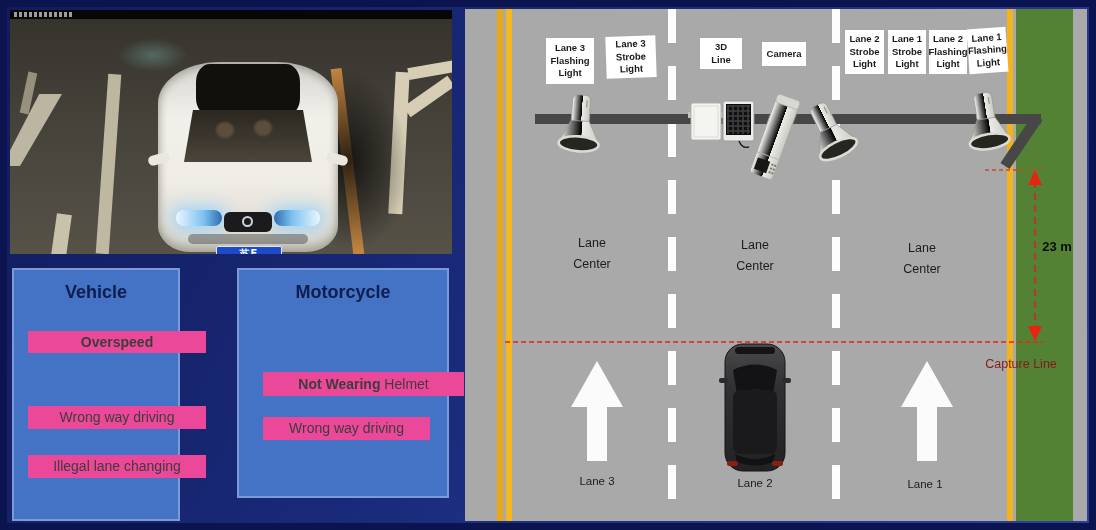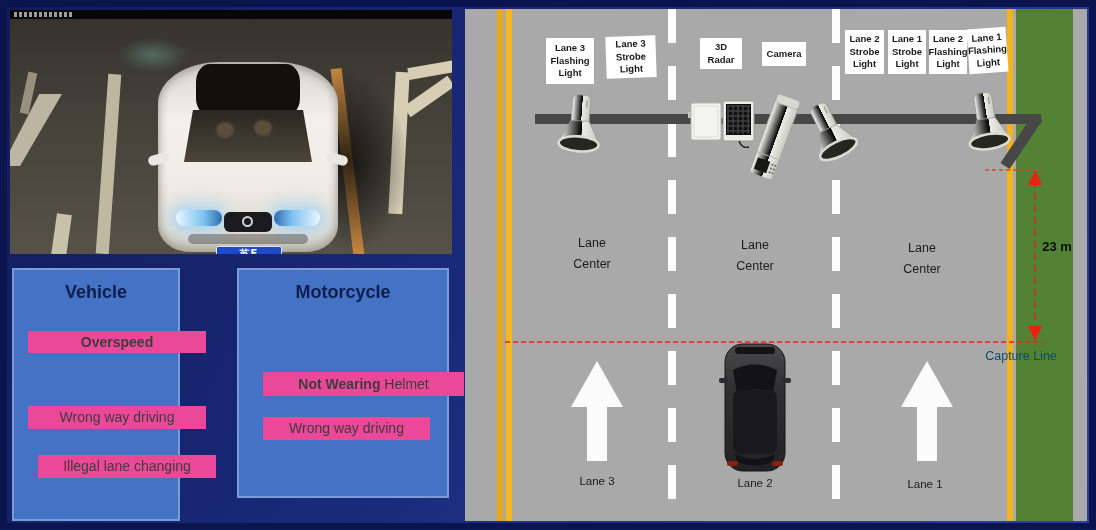--- a/index.html
+++ b/index.html
@@ -64,21 +64,21 @@
   .yellowR{left:542px;width:6px;background:#f3b31c;}
   .green{left:551px;width:57px;background:#548235;}
   .dsvg{position:absolute;left:0;top:0;z-index:3;}
   .eqlabel{position:absolute;background:#fff;color:#1a1a1a;font-size:9.5px;line-height:1.32;font-weight:600;
     display:flex;align-items:center;justify-content:center;text-align:center;white-space:pre-line;z-index:5;
     padding:2px 1px;}
   .dtext{position:absolute;color:#1c1c1c;z-index:5;text-align:center;}
   .lane-center{font-size:12.5px;line-height:21px;white-space:pre-line;width:70px;}
   .lane-label{font-size:11.5px;width:60px;}
   .distance{font-size:13px;color:#0d0d0d;font-weight:500;width:40px;}
-  .capture{font-size:12.5px;color:#0c4a6e;width:96px;}
+  .capture{font-size:12.5px;color:#7f1d1d;width:96px;margin-top:8px;}
 </style>
 </head>
 <body>
 
 <div class="stage">
 
   <div class="photo">
     <div class="glow"></div>
     <div class="pm" style="left:-8px;top:84px;width:60px;height:72px;background:#d9d2bb;opacity:.8;clip-path:polygon(62% 0,100% 0,30% 100%,0 100%);"></div>
     <div class="pm" style="left:14px;top:62px;width:9px;height:42px;background:#bdb49c;opacity:.7;transform:rotate(12deg);"></div>
@@ -106,21 +106,21 @@
     </div>
     <div class="osd">
       <span class="osd-smudge"></span>
     </div>
   </div>
 
   <div class="panel vehicle">
     <div class="panel-title">Vehicle</div>
     <div class="vbtn bold" style="left:14px;top:61px;width:178px;height:22px;">Overspeed</div>
     <div class="vbtn" style="left:14px;top:136px;width:178px;height:23px;">Wrong way driving</div>
-    <div class="vbtn" style="left:24px;top:185px;width:178px;height:23px;">Illegal lane changing</div>
+    <div class="vbtn" style="left:14px;top:185px;width:178px;height:23px;">Illegal lane changing</div>
   </div>
 
   <div class="panel moto">
     <div class="panel-title">Motorcycle</div>
     <div class="vbtn" style="left:24px;top:102px;width:201px;height:24px;line-height:24px;"><span class="b">Not Wearing</span><span> Helmet</span></div>
     <div class="vbtn" style="left:24px;top:147px;width:167px;height:23px;">Wrong way driving</div>
   </div>
 
   <div class="diagram">
     <div class="vline yellow1"></div>
@@ -212,21 +212,21 @@
       </g>
     </svg>
 
     <div class="eqlabel" style="left:81px;top:29px;width:48px;height:46px;">Lane 3
 Flashing
 Light</div>
     <div class="eqlabel" style="left:141px;top:27px;width:50px;height:42px;transform:rotate(-2deg);">Lane 3
 Strobe
 Light</div>
     <div class="eqlabel" style="left:235px;top:29px;width:42px;height:31px;">3D
-Radar</div>
+Line</div>
     <div class="eqlabel" style="left:297px;top:33px;width:44px;height:24px;">Camera</div>
     <div class="eqlabel" style="left:380px;top:21px;width:39px;height:44px;">Lane 2
 Strobe
 Light</div>
     <div class="eqlabel" style="left:423px;top:21px;width:38px;height:44px;">Lane 1
 Strobe
 Light</div>
     <div class="eqlabel" style="left:464px;top:21px;width:38px;height:44px;">Lane 2
 Flashing
 Light</div>

